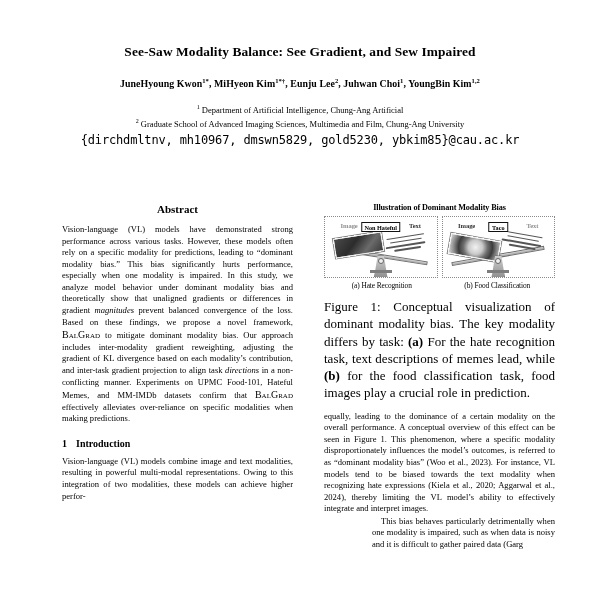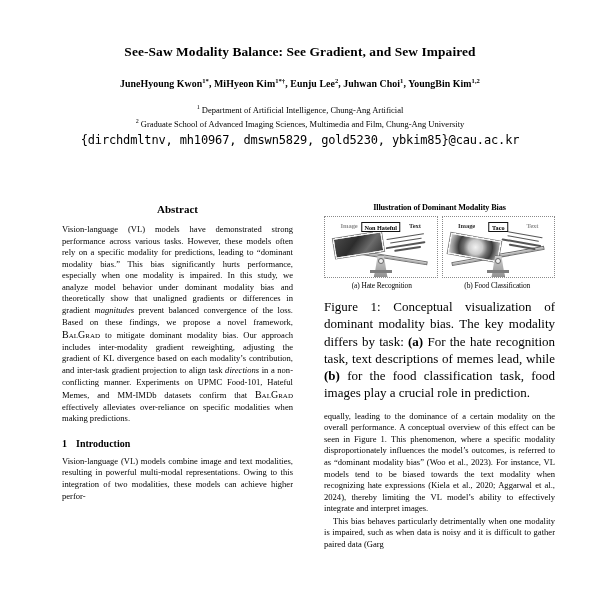--- a/index.html
+++ b/index.html
@@ -355,16 +355,16 @@
 
         <div class="subcaptions">
           <div class="subcap">(a) Hate Recognition</div>
           <div class="subcap">(b) Food Classification</div>
         </div>
 
         <div class="fig-caption"><span>Figure 1: Conceptual visualization of dominant modality bias. The key modality differs by task: </span><b>(a)</b><span> For the hate recognition task, text descriptions of memes lead, while </span><b>(b)</b><span> for the food classification task, food images play a crucial role in prediction.</span></div>
       </div>
 
       <p class="body" style="margin-top:9px;">equally, leading to the dominance of a certain modality on the overall performance. A conceptual overview of this effect can be seen in Figure 1. This phenomenon, where a specific modality disproportionately influences the model’s outcomes, is referred to as “dominant modality bias” (Woo et al., 2023). For instance, VL models tend to be biased towards the text modality when recognizing hate expressions (Kiela et al., 2020; Aggarwal et al., 2024), thereby limiting the VL model’s ability to effectively integrate and interpret images.</p>
-      <p class="body indent" style="margin-top:1px;">This bias behaves particularly detrimentally when one modality is impaired, such as when data is noisy and it is difficult to gather paired data (Garg</p>
+      <p class="body indent" style="margin-top:1px;margin-left:48px;">This bias behaves particularly detrimentally when one modality is impaired, such as when data is noisy and it is difficult to gather paired data (Garg</p>
     </div>
   </div>
 </div>
 
 </body></html>

